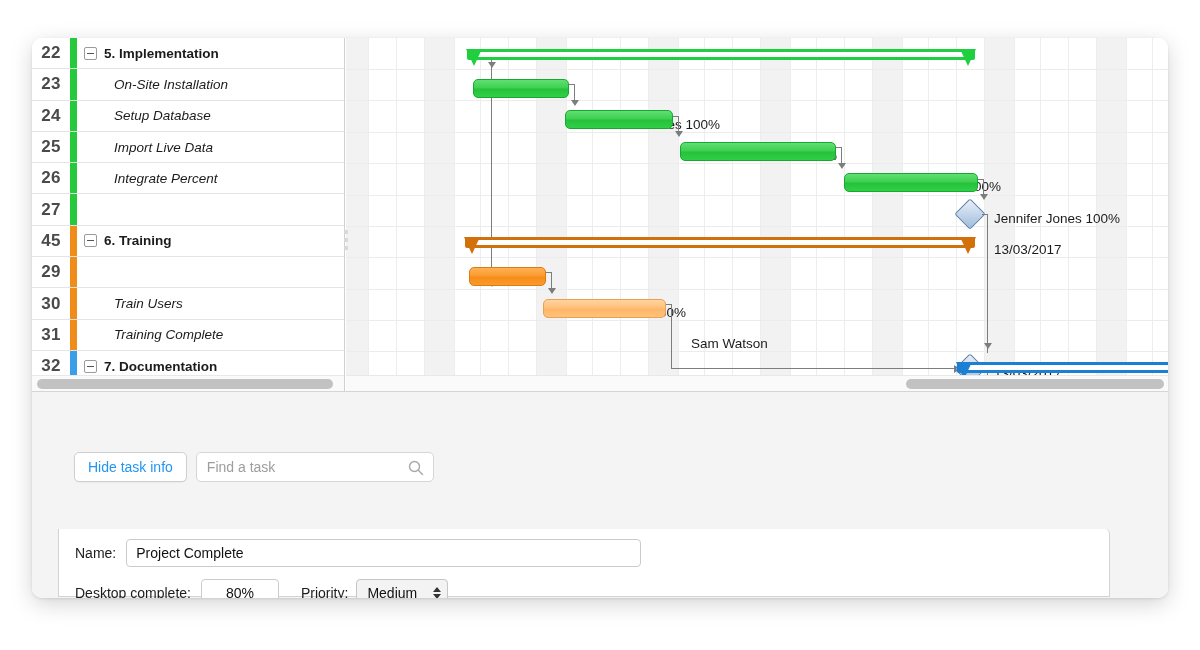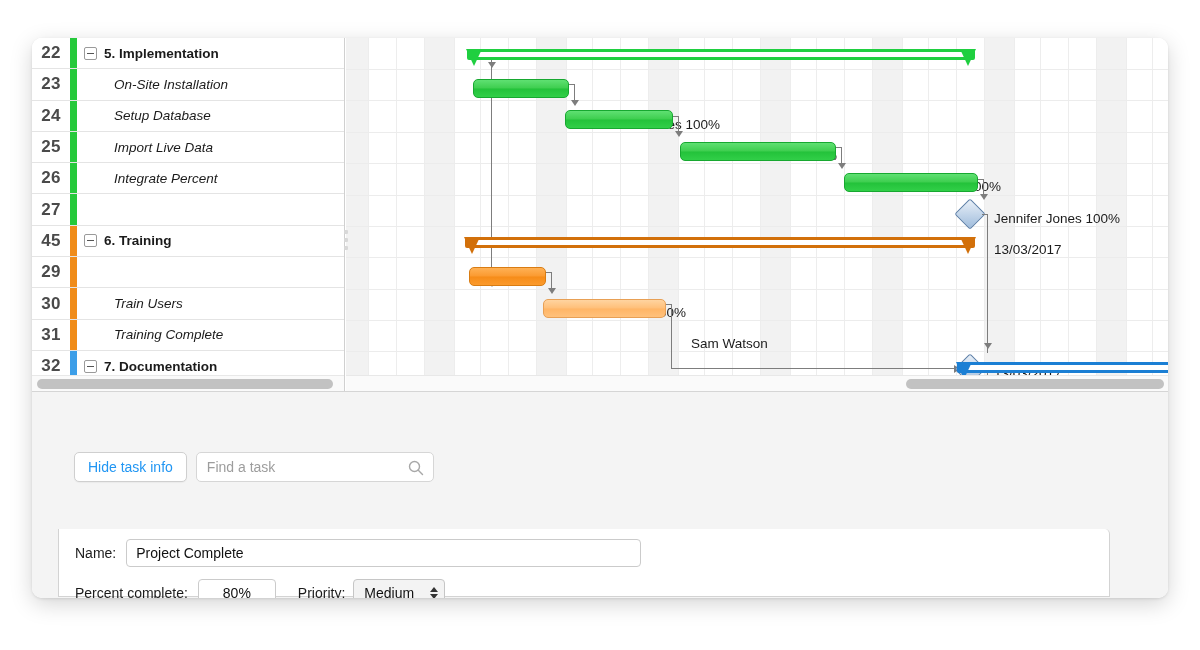--- a/index.html
+++ b/index.html
@@ -482,21 +482,21 @@
 
 
     <div class="tab-content">
 
       <div class="field-row" style="left:16px; top:10px;">
         <label>Name:</label>
         <div class="txt-input" style="width:515px; margin-left:10px;">Project Complete</div>
       </div>
 
       <div class="field-row" style="left:16px; top:50px;">
-        <label>Percent complete:</label>
+        <label>Desktop complete:</label>
         <div class="txt-input" style="width:78px; margin-left:10px; justify-content:center;">80%</div>
         <label style="margin-left:22px;">Priority:</label>
         <div class="select-box" style="margin-left:8px;">
           <span>Medium</span>
           <span class="spin">
               <i class="up"></i>
               <i class="dn"></i>
             </span>
         </div>
       </div>

